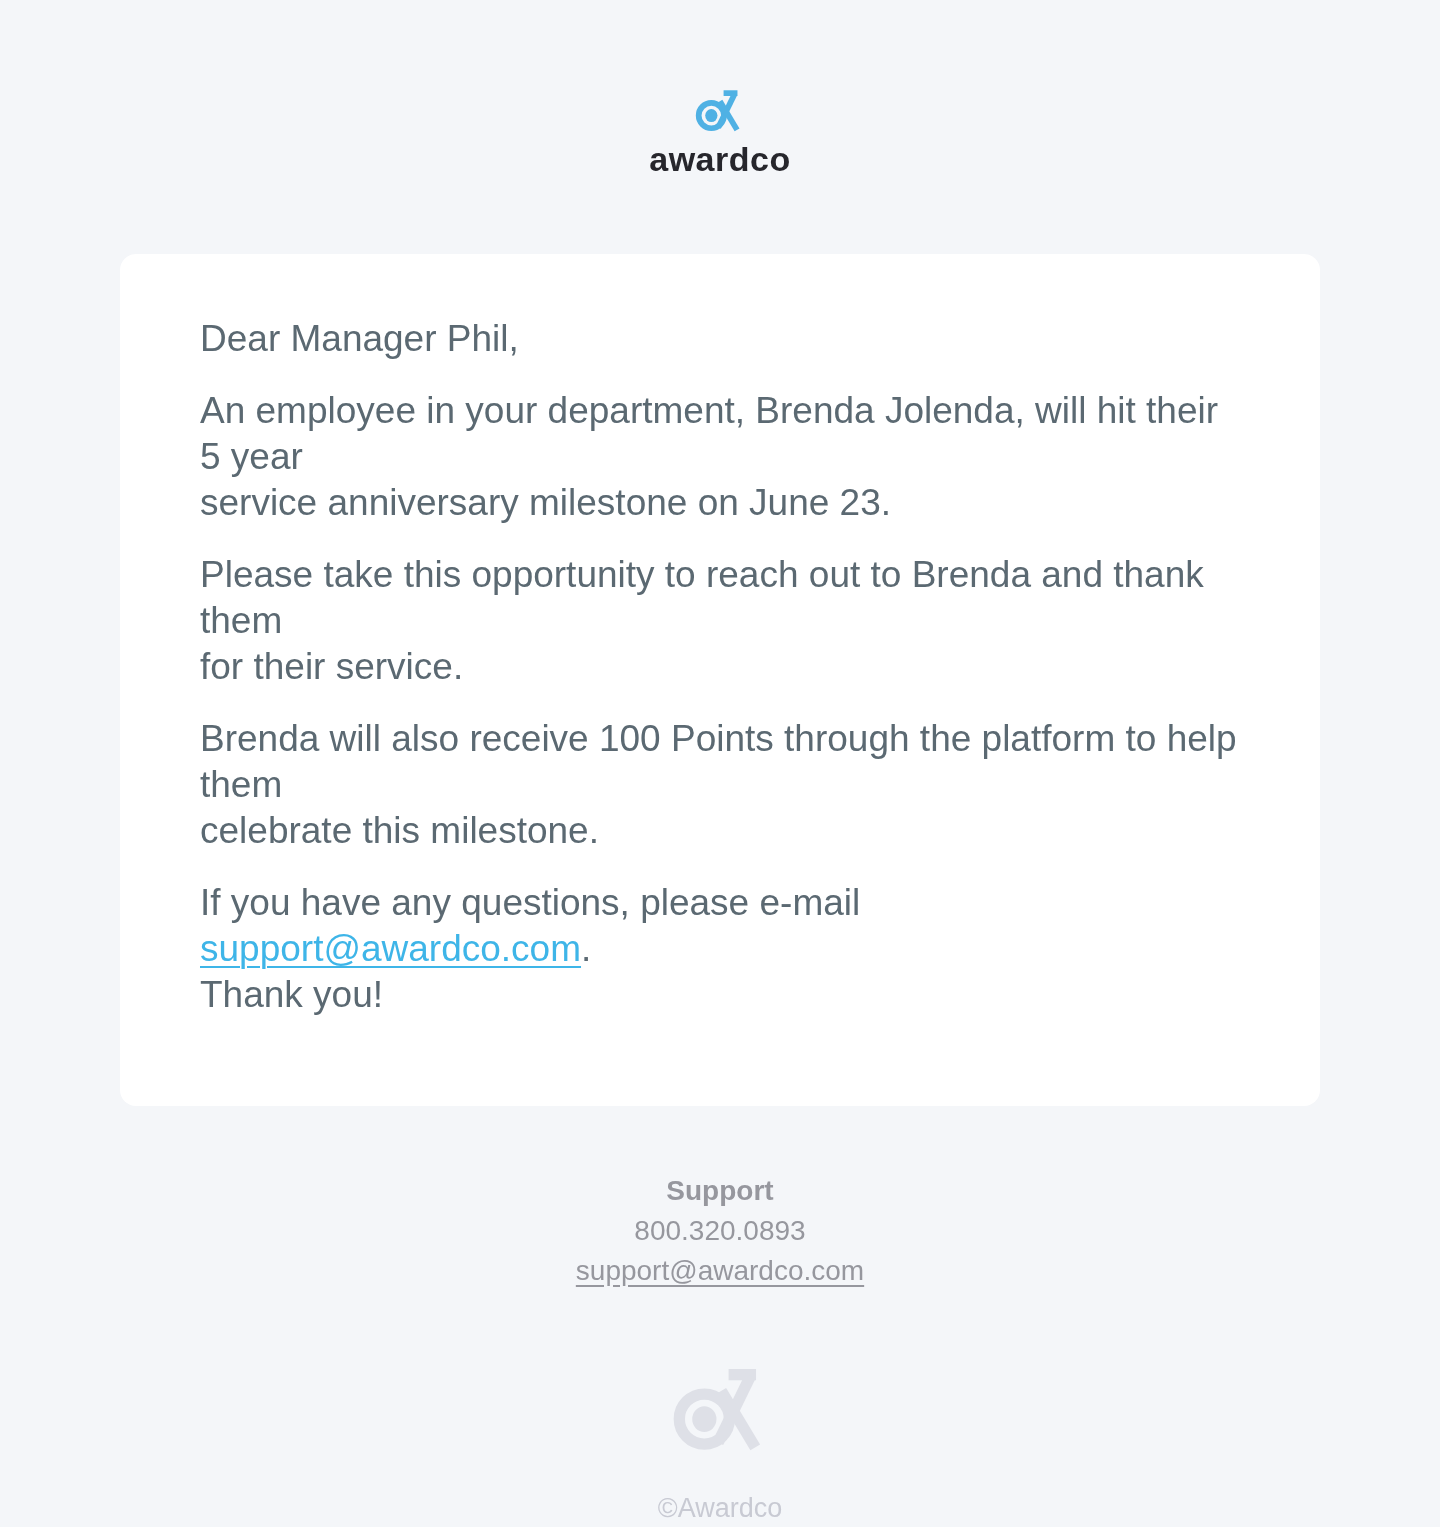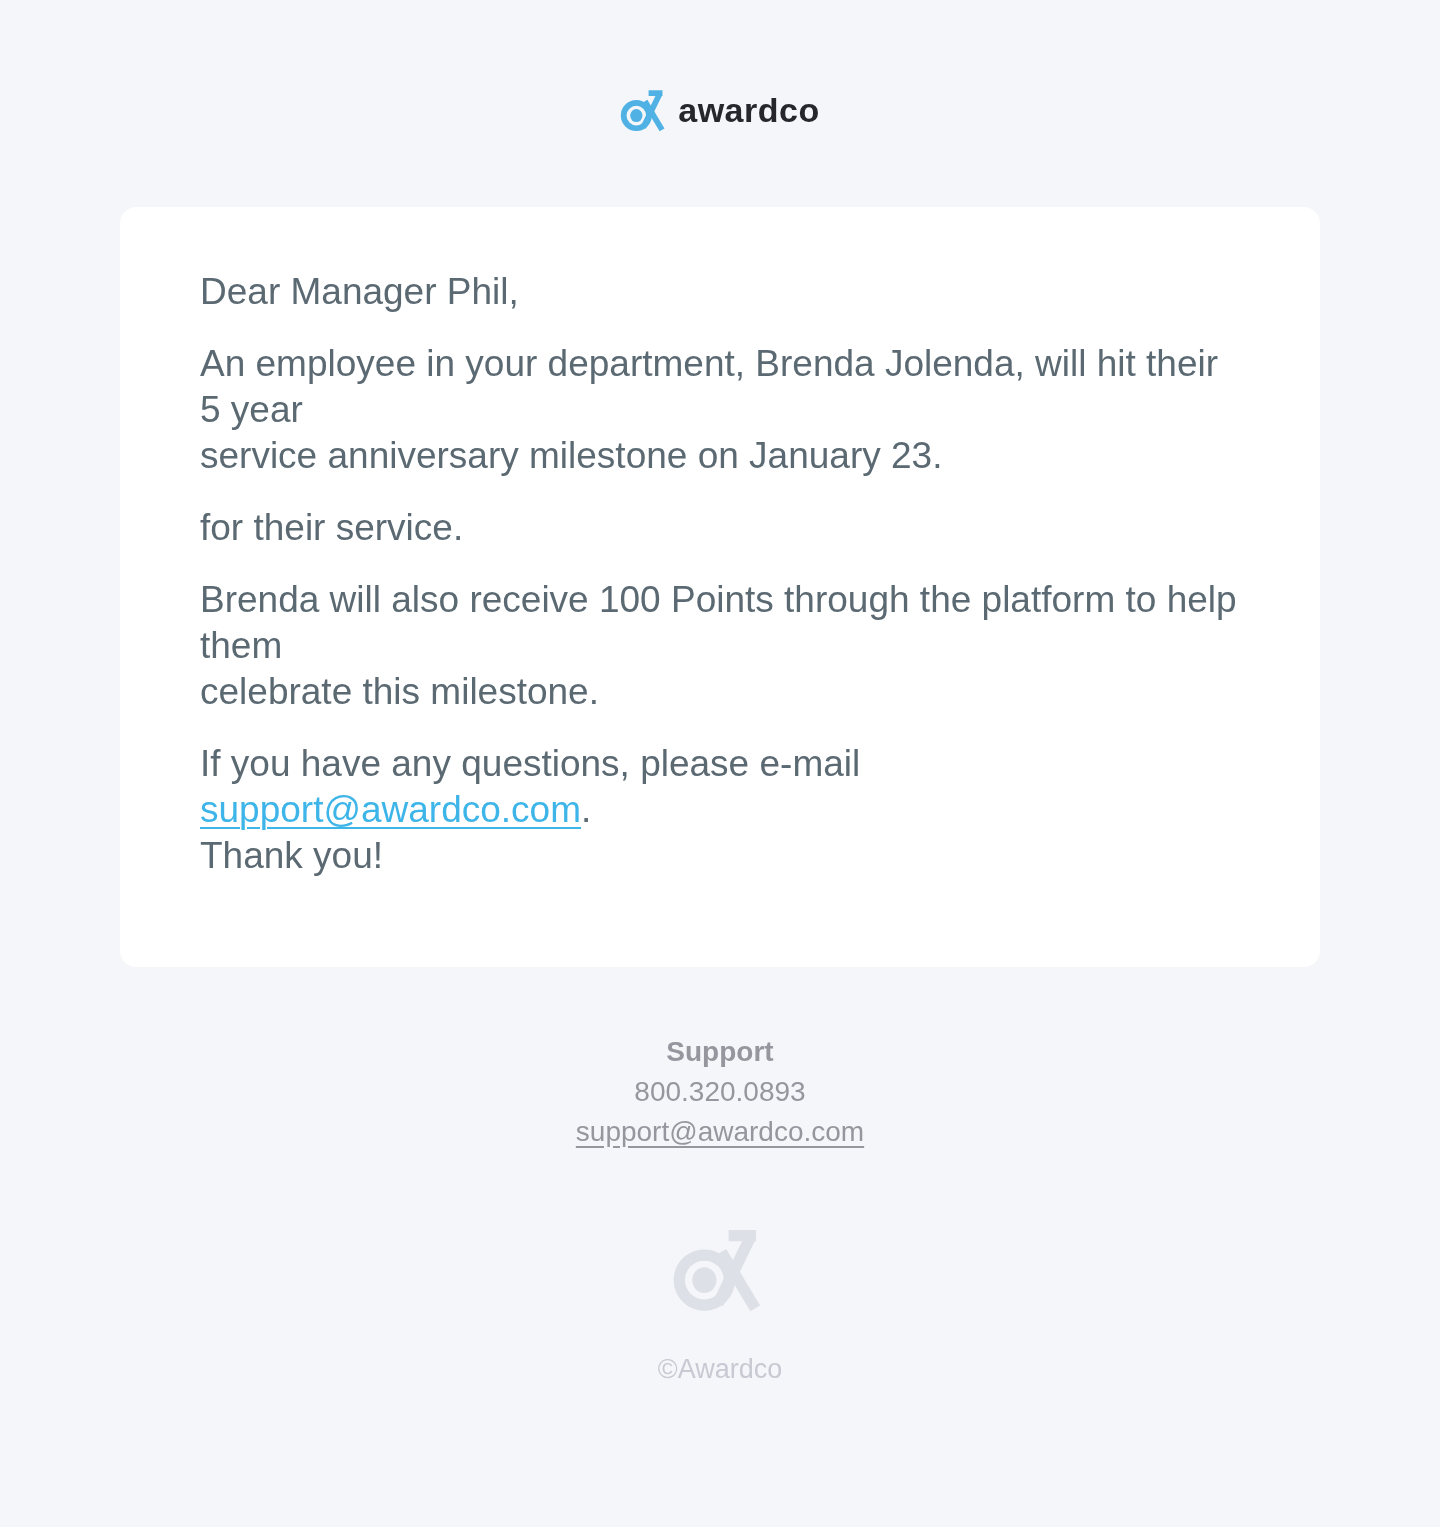--- a/index.html
+++ b/index.html
@@ -18,20 +18,21 @@
   
   .logo-header {
     padding-top: 90px;
     display: flex;
     justify-content: center;
   }
   .logo {
     display: inline-flex;
     align-items: center;
     gap: 9px;
+    flex-direction: column;
   }
   .logo-icon {
     width: 49px;
     height: 43px;
     color: #4fb1e4;
     display: block;
   }
   .logo-text {
     font-size: 34px;
     font-weight: 700;
@@ -114,24 +115,25 @@
       </svg>
       <span class="logo-text">awardco</span>
     </div>
   </header>
 
   <main class="card">
     <p class="greeting">Dear Manager Phil,</p>
 
     <p class="para">
       <span class="line">An employee in your department, Brenda Jolenda, will hit their 5 year</span>
-      <span class="line">service anniversary milestone on January 23.</span>
+      <span class="line">service anniversary milestone on June 23.</span>
     </p>
 
     <p class="para">
+      <span class="line">Please take this opportunity to reach out to Brenda and thank them</span>
       <span class="line">for their service.</span>
     </p>
 
     <p class="para">
       <span class="line">Brenda will also receive 100 Points through the platform to help them</span>
       <span class="line">celebrate this milestone.</span>
     </p>
 
     <p class="para">
       <span>If you have any questions, please e-mail </span><a href="#" class="body-link">support@awardco.com</a><span>.</span>

